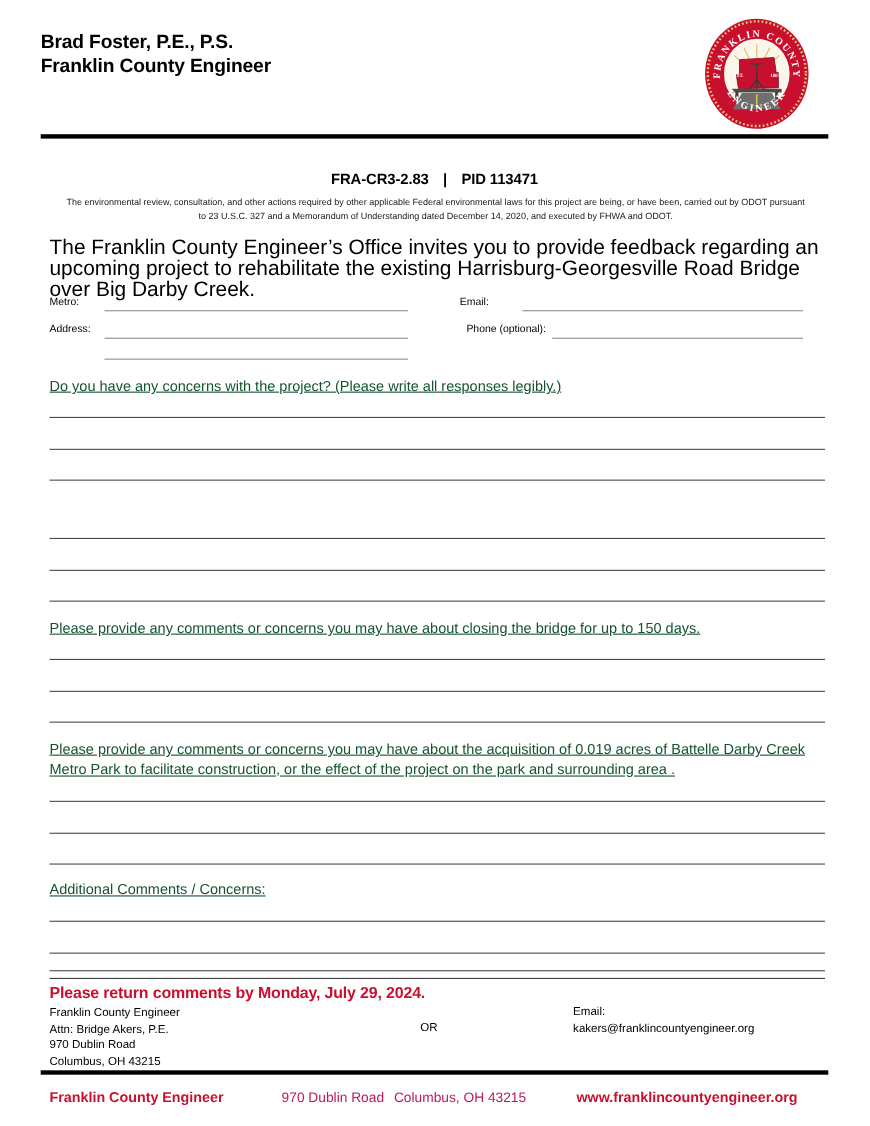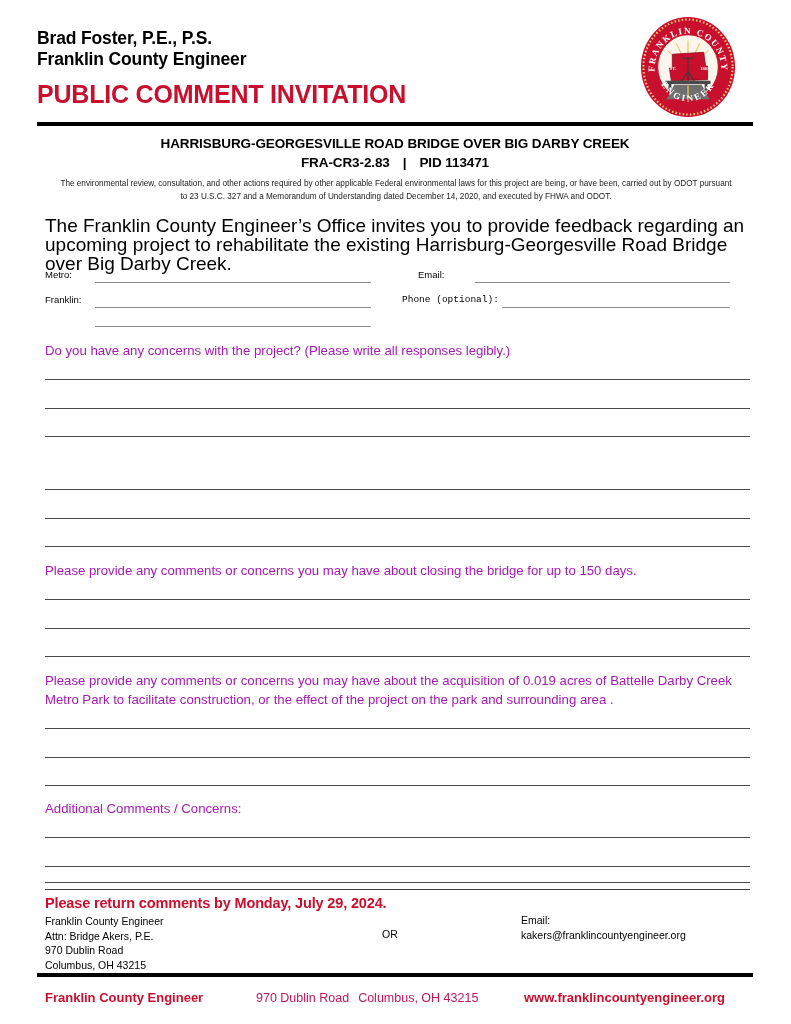--- a/index.html
+++ b/index.html
@@ -148,21 +148,22 @@
     position: absolute;
     height: 1px;
     background: #8c8c8c;
   }
 
   
   .question {
     position: absolute;
     font-size: 13.2px;
     line-height: 19px;
-    color: #a21caf;
+    color: #14532d;
+    text-decoration: underline;
   }
   .answer-line {
     position: absolute;
     left: 45px;
     width: 705px;
     height: 1px;
     background: #4a4a4a;
   }
 
   
@@ -238,21 +239,20 @@
 </style>
 </head>
 <body>
 
 <div class="page">
 
   <div class="header">
     <div class="header-text">
       <div class="office-name-1">Brad Foster, P.E., P.S.</div>
       <div class="office-name-2">Franklin County Engineer</div>
-      <div class="headline">PUBLIC COMMENT INVITATION</div>
     </div>
 
     <div class="seal">
       <svg viewBox="0 0 100 106" xmlns="http://www.w3.org/2000/svg">
         <defs>
           <path id="arcTop" d="M 16,55 A 34,36 0 0 1 84,55" fill="none"></path>
           <path id="arcBot" d="M 19,55 A 31,33 0 0 0 81,55" fill="none"></path>
         </defs>
 
         <ellipse cx="50" cy="53" rx="48" ry="51" fill="#C8102E"></ellipse>
@@ -297,40 +297,39 @@
         </text>
 
         <text x="33" y="56" font-family="'Liberation Serif', serif" font-size="4.6" font-weight="bold" fill="#FFFFFF" text-anchor="middle">EST.</text>
         <text x="67" y="56" font-family="'Liberation Serif', serif" font-size="4.6" font-weight="bold" fill="#FFFFFF" text-anchor="middle">1803</text>
       </svg>
     </div>
   </div>
 
   <div class="rule-thick-top"></div>
 
-  <div class="project-title">HARRISBURG-GEORGESVILLE ROAD BRIDGE OVER BIG DARBY CREEK</div>
   <div class="project-id">
     <span>FRA-CR3-2.83</span><span class="sep">|</span><span>PID 113471</span>
   </div>
   <div class="disclaimer">The environmental review, consultation, and other actions required by other applicable Federal environmental laws for this project are being, or have been, carried out by ODOT pursuant to 23 U.S.C. 327 and a Memorandum of Understanding dated December 14, 2020, and executed by FHWA and ODOT.</div>
 
   <div class="intro">The Franklin County Engineer’s Office invites you to provide feedback regarding an upcoming project to rehabilitate the existing Harrisburg-Georgesville Road Bridge over Big Darby Creek.</div>
 
   <div class="fields">
     <span class="field-label" style="left:45px; top:267px;">Metro:</span>
     <span class="field-line" style="left:95px; top:280px; width:276px;"></span>
 
-    <span class="field-label" style="left:45px; top:292px;">Franklin:</span>
+    <span class="field-label" style="left:45px; top:292px;">Address:</span>
     <span class="field-line" style="left:95px; top:305px; width:276px;"></span>
     <span class="field-line" style="left:95px; top:324px; width:276px;"></span>
 
     <span class="field-label" style="left:418px; top:267px;">Email:</span>
     <span class="field-line" style="left:475px; top:280px; width:255px;"></span>
 
-    <span class="field-label" style="left:402px; top:292px;font-family:Liberation Mono, monospace;">Phone (optional):</span>
+    <span class="field-label" style="left:424px; top:292px;">Phone (optional):</span>
     <span class="field-line" style="left:502px; top:305px; width:228px;"></span>
   </div>
 
   <div class="question" style="left:45px; top:339px; width:700px;">Do you have any concerns with the project? (Please write all responses legibly.)</div>
   <div class="answer-line" style="top:377px;"></div>
   <div class="answer-line" style="top:406px;"></div>
   <div class="answer-line" style="top:434px;"></div>
 
   <div class="answer-line" style="top:487px;"></div>
   <div class="answer-line" style="top:516px;"></div>

